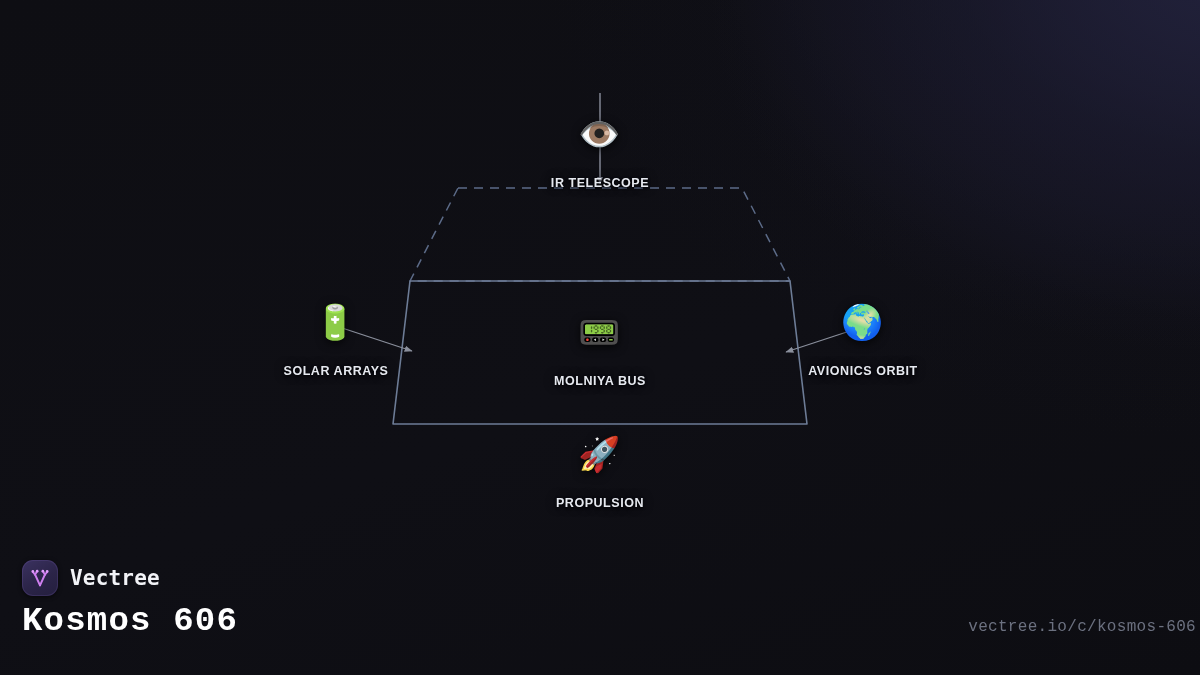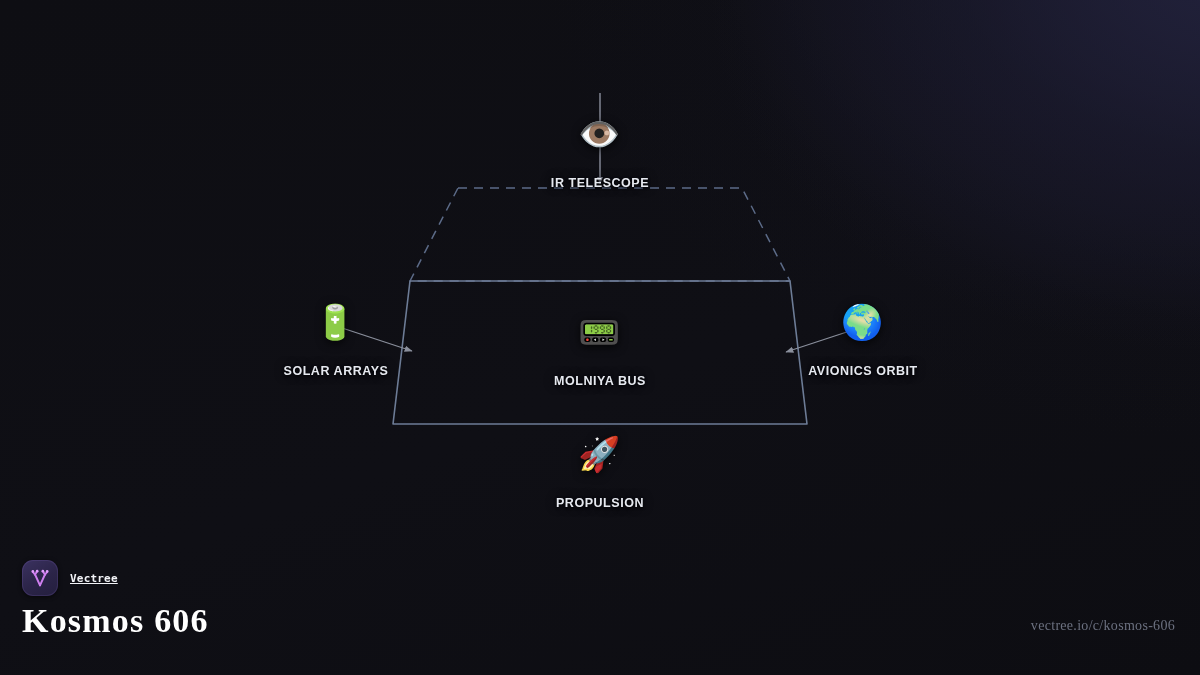--- a/index.html
+++ b/index.html
@@ -78,41 +78,40 @@
   #brand-logo {
     width:36px; height:36px;
     border-radius:11px;
     background:linear-gradient(150deg,#3b3260 0%,#2b2448 55%,#241f3e 100%);
     display:flex; align-items:center; justify-content:center;
     box-shadow:0 1px 4px rgba(0,0,0,0.6), inset 0 0 0 1px rgba(150,120,220,0.16);
     flex:none;
   }
   #brand-name {
     font-family:"DejaVu Sans Mono","Liberation Mono",monospace;
-    font-size:11px;
+    font-size:21px;
     font-weight:700;
     color:#f2f3f7;
     letter-spacing:0.2px;
-    text-decoration:underline;
   }
   #page-title {
     position:absolute;
     left:22px; top:44px;
-    font-family:Liberation Serif, serif;
+    font-family:Liberation Mono, monospace;
     font-size:34px;
     font-weight:700;
     color:#ffffff;
     letter-spacing:1.2px;
     line-height:1;
   }
   #footer-url {
     position:absolute;
-    right:25px; top:58px;
-    font-family:Liberation Serif, serif;
-    font-size:14px;
+    right:4px; top:58px;
+    font-family:Liberation Mono, monospace;
+    font-size:16px;
     color:#6c7180;
     letter-spacing:0.3px;
   }
 </style>
 </head>
 <body>
 
 <div id="stage">
 
   <svg id="diagram" viewBox="0 0 1200 560" xmlns="http://www.w3.org/2000/svg">

